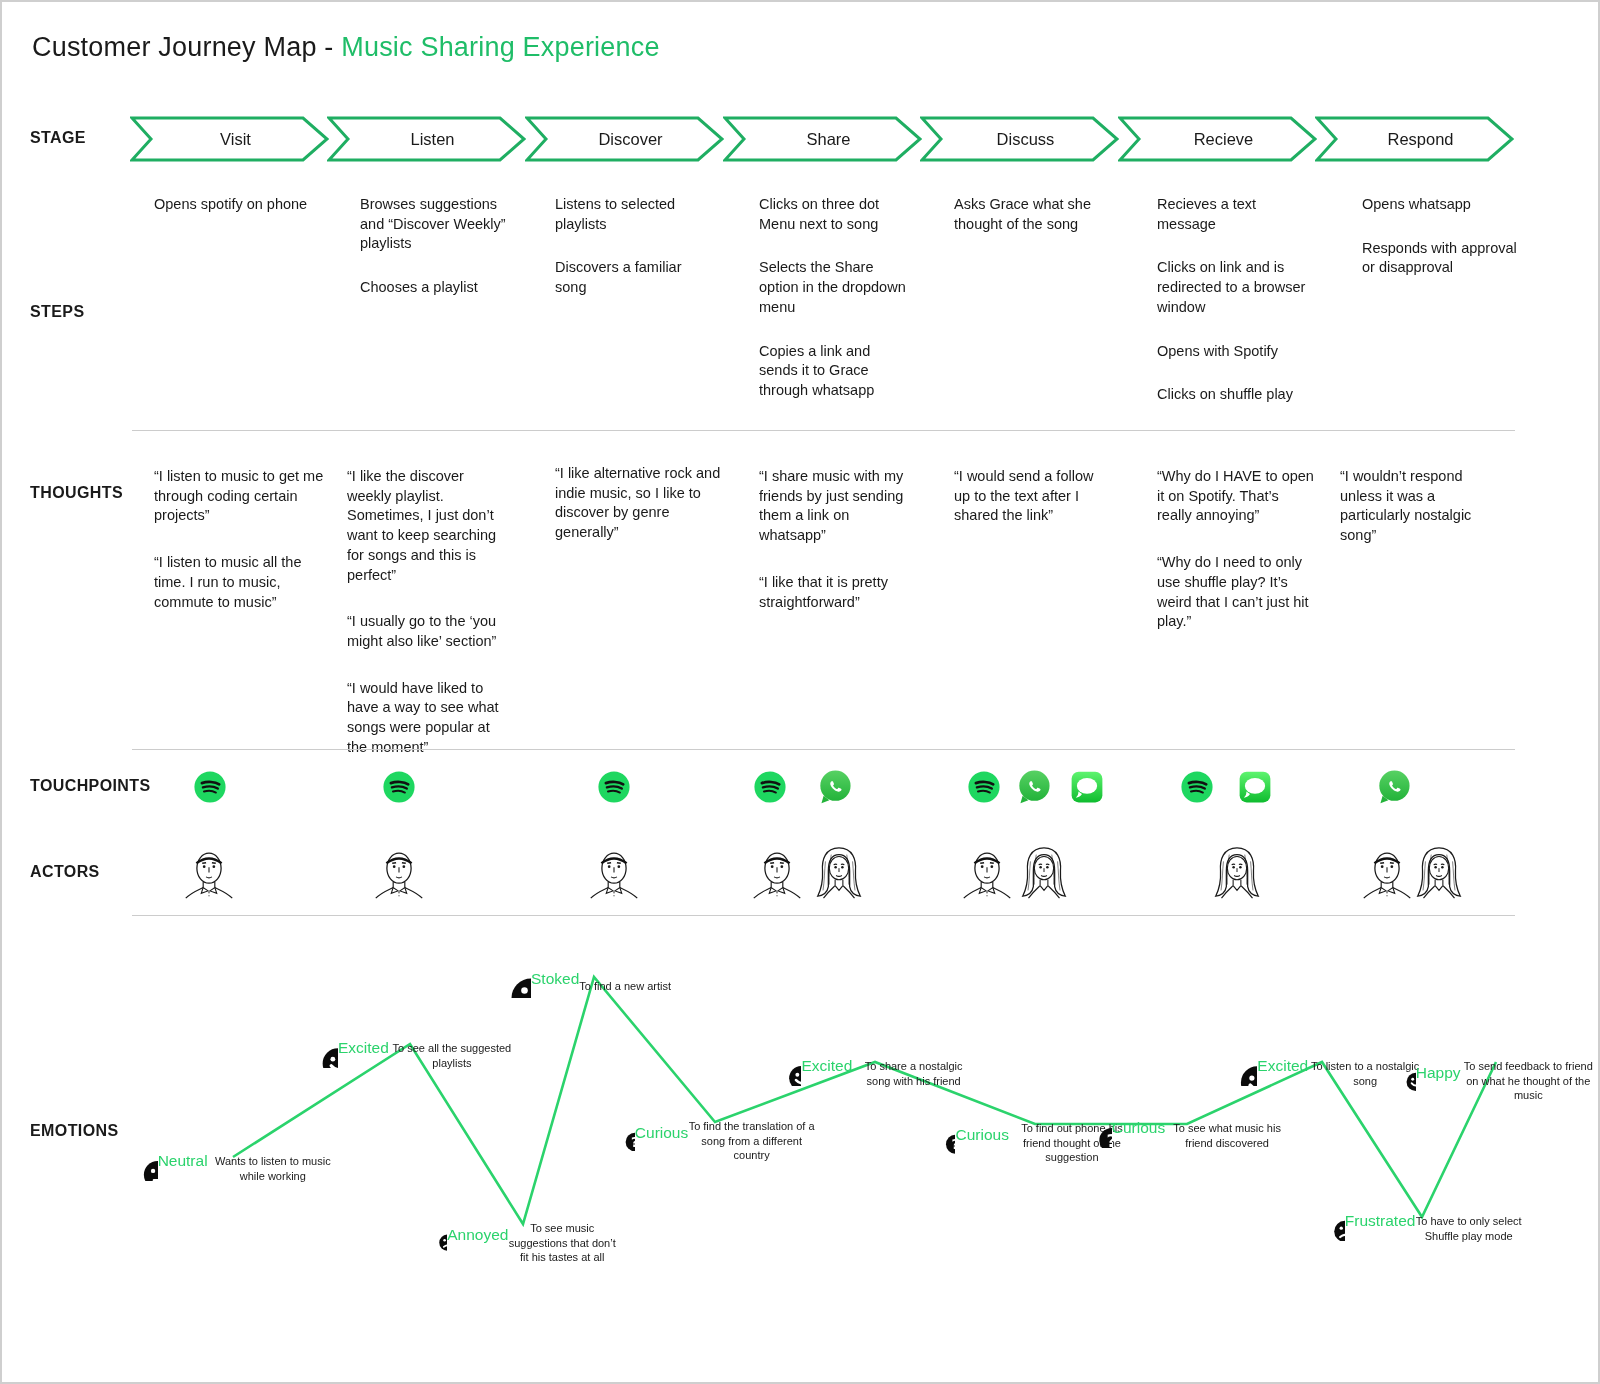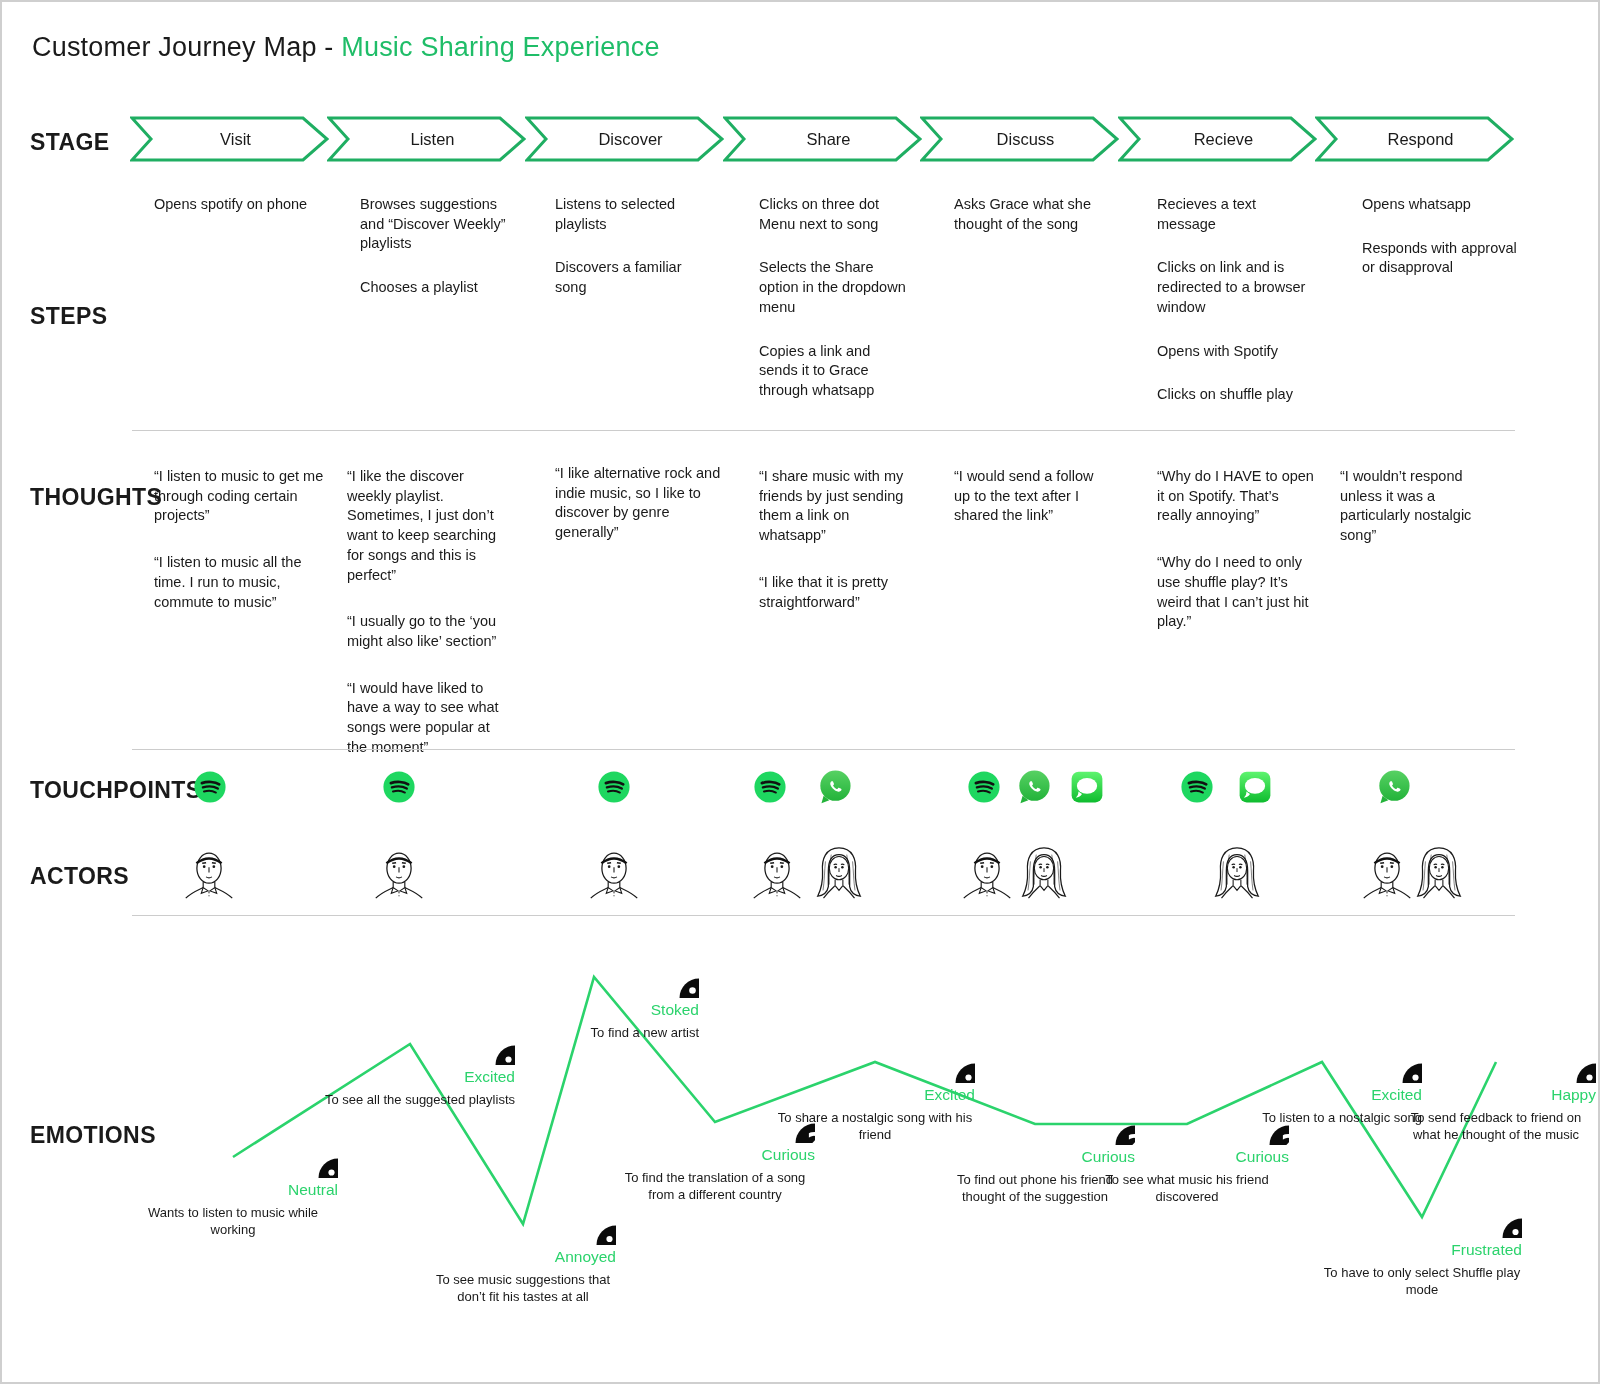--- a/index.html
+++ b/index.html
@@ -3,37 +3,37 @@
 <meta charset="utf-8">
 <style>
   html,body{margin:0;padding:0;background:#fff;}
   .page{
     position:relative; width:1600px; height:1384px; background:#ffffff;
     border:2px solid #cfcfcf; box-sizing:border-box; overflow:hidden;
     font-family:"Liberation Sans","DejaVu Sans",sans-serif; color:#1a1a1a;
   }
   .title{position:absolute; left:30px; top:30px; font-size:27px; font-weight:normal; letter-spacing:.2px;}
   .title .hl{color:#1fbd68;}
-  .rowlabel{position:absolute; left:28px; font-size:23px; font-weight:bold; letter-spacing:.4px;}
+  .rowlabel{position:absolute; left:28px; font-size:16px; font-weight:bold; letter-spacing:.4px;}
   .arrow{position:absolute; top:114px; width:199px; height:46px;}
   .arrow svg{position:absolute; left:0; top:0;}
   .arrow polygon{fill:#ffffff; stroke:#1fae62; stroke-width:3;}
   .arrow-label{position:absolute; left:12px; right:0; top:0; height:46px; line-height:46px;
     text-align:center; font-size:16.5px;}
   .col{position:absolute; font-size:14.5px; line-height:1.36;}
   .col p{margin:17px 0 24px 0;}
   .col.thoughts p{margin:0 0 27px 0;}
   .divider{position:absolute; left:130px; width:1383px; height:1px; background:#cccccc;}
   .tp{position:absolute;}
   .tp svg{display:block;}
   .actor{position:absolute; top:840px;}
   .emotion-lines{position:absolute; left:0; top:0; z-index:1; pointer-events:none;}
-  .emotion{position:absolute; width:210px; z-index:2; display:flex; flex-direction:column; align-items:flex-end; text-align:center;}
+  .emotion{position:absolute; width:210px; z-index:2; display:flex; align-items:center; text-align:center;}
   .emotion .mood{color:#2bd36c; font-size:15.5px; margin-top:3px;}
-  .emotion .reason{font-size:13px; line-height:1.32; margin-top:5px;}
+  .emotion .reason{font-size:11px; line-height:1.32; margin-top:18px;}
   .q-mark{font-family:"DejaVu Sans",sans-serif;}
 </style>
 </head>
 <body>
 
 <div class="page">
 
   <svg width="0" height="0" style="position:absolute" aria-hidden="true">
     <defs>
       <linearGradient id="g-wa" x1="0" y1="0" x2="0" y2="1">

